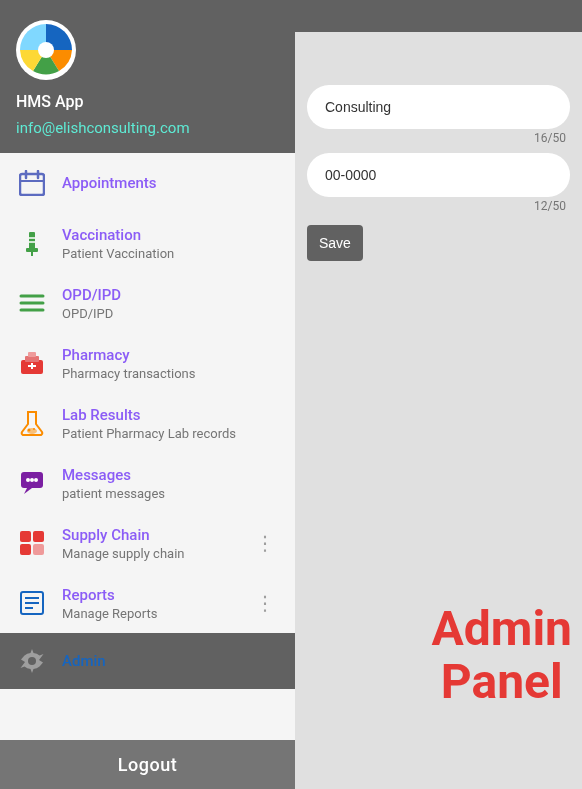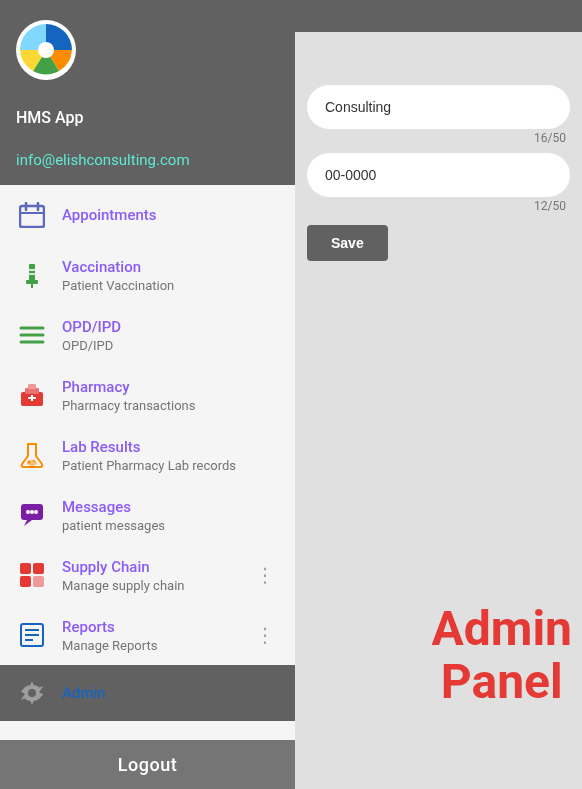--- a/index.html
+++ b/index.html
@@ -21,21 +21,21 @@
       flex-direction: column;
       flex-shrink: 0;
       z-index: 10;
     }
 
     .sidebar-header {
       background: #616161;
       padding: 20px 16px 16px 16px;
       display: flex;
       flex-direction: column;
-      gap: 24px;
+      gap: 8px;
     }
 
     .logo-circle {
       width: 60px;
       height: 60px;
       border-radius: 50%;
       background: white;
       overflow: hidden;
       display: flex;
       align-items: center;
@@ -181,26 +181,25 @@
       color: #757575;
       margin-top: 2px;
       margin-right: 4px;
     }
 
     .save-btn {
       background: #616161;
       color: white;
       border: none;
       border-radius: 4px;
-      padding: 10px 24px;
+      padding: 10px 12px;
       font-size: 14px;
       cursor: pointer;
       align-self: flex-start;
       margin-top: 4px;
-      font-weight: bold;
     }
 
     .admin-panel-text {
       position: absolute;
       bottom: 80px;
       right: 10px;
       color: #e53935;
       font-size: 48px;
       font-weight: bold;
       line-height: 1.1;

